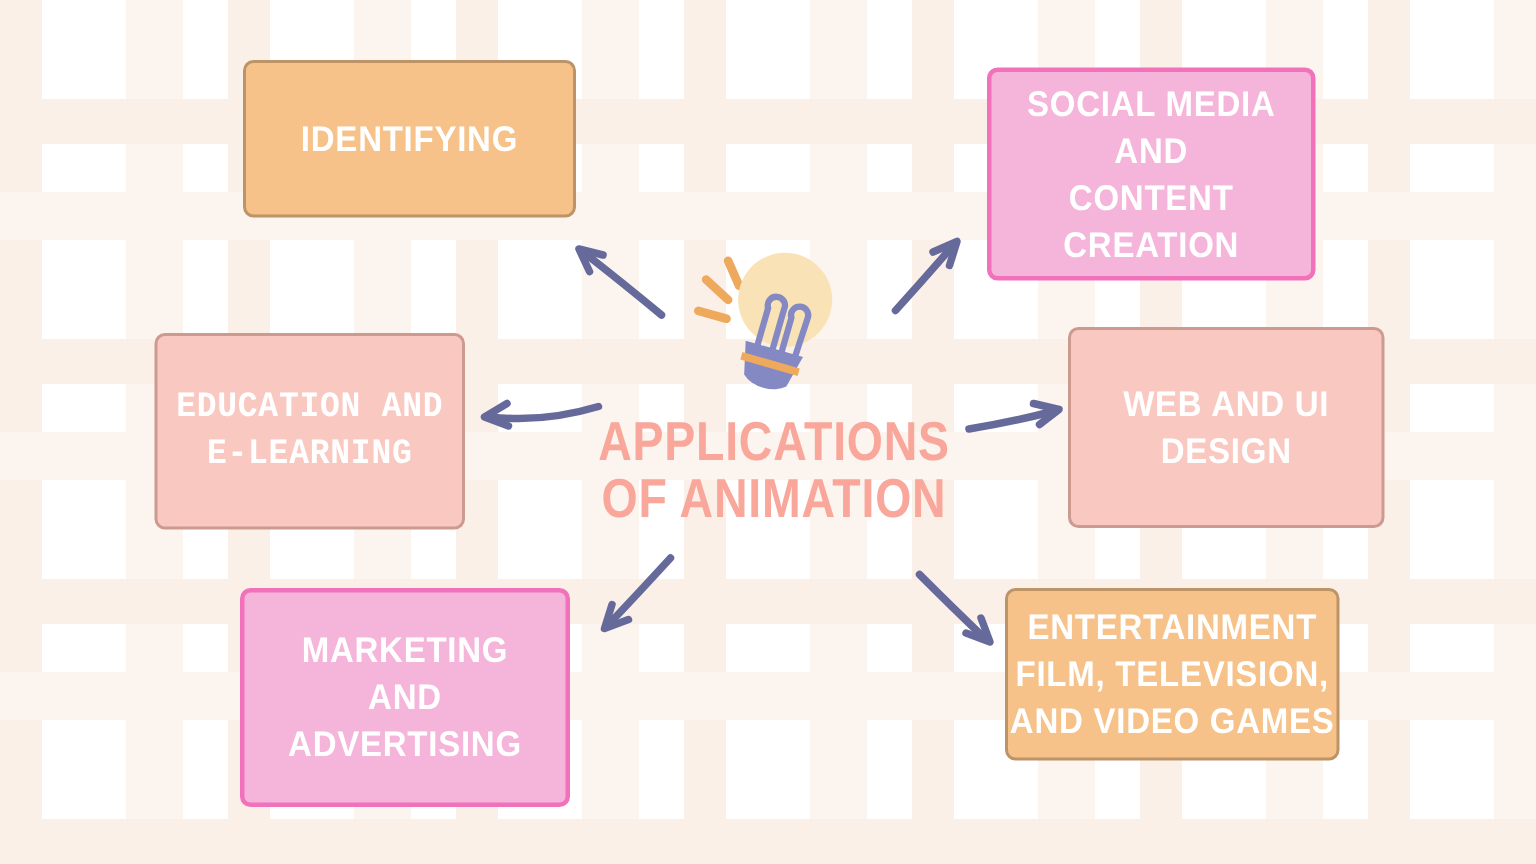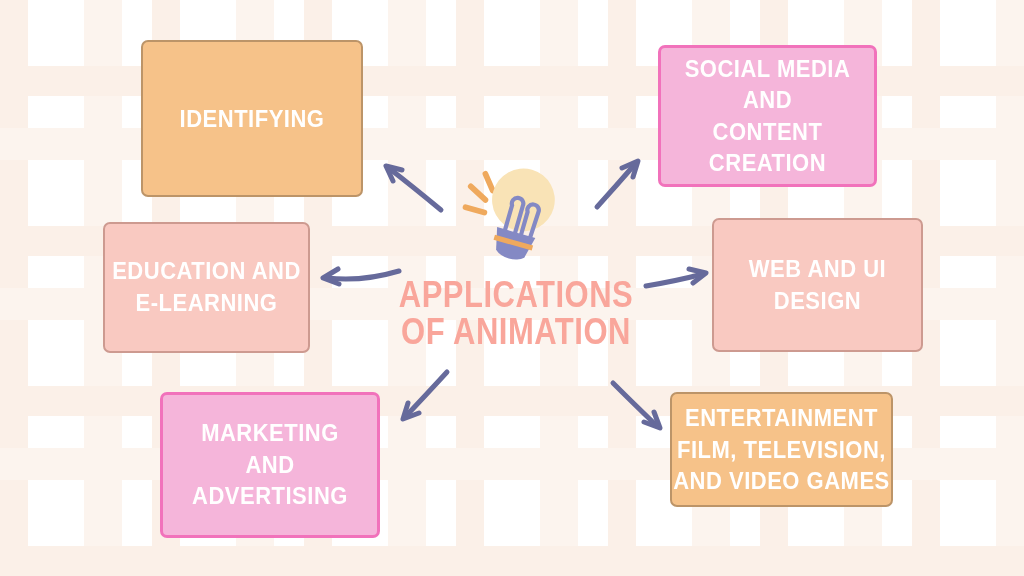--- a/index.html
+++ b/index.html
@@ -30,23 +30,23 @@
     font-size:22px;
     letter-spacing:0.5px;
     line-height:1.32;
     white-space:pre-line;
     transform:scaleY(1.08);
   }
   .node.orange{background:var(--orange-fill,#F6C289);border:2.5px solid var(--orange-border,#BC9468);}
   .node.pink{background:var(--pink-fill,#F5B5DA);border:3px solid var(--pink-border,#F172BB);}
   .node.salmon{background:var(--salmon-fill,#F9C9C1);border:2.5px solid var(--salmon-border,#CD9A90);}
 
-  .node-identifying{left:141px;top:40px;width:222px;height:157px;}
+  .node-identifying{left:162px;top:40px;width:222px;height:105px;}
   .node-social{left:658px;top:45px;width:219px;height:142px;}
-  .node-education{left:103px;top:222px;width:207px;height:131px;}
+  .node-education{left:103px;top:222px;width:207px;height:131px;font-family:Liberation Mono, monospace;}
   .node-web{left:712px;top:218px;width:211px;height:134px;}
   .node-marketing{left:160px;top:392px;width:220px;height:146px;}
   .node-entertainment{left:670px;top:392px;width:223px;height:115px;}
 
   .center-title{
     position:absolute;left:385px;top:276px;width:262px;
     text-align:center;
     color:var(--title-text,#F9A69B);
     font-weight:bold;
     font-size:31px;

